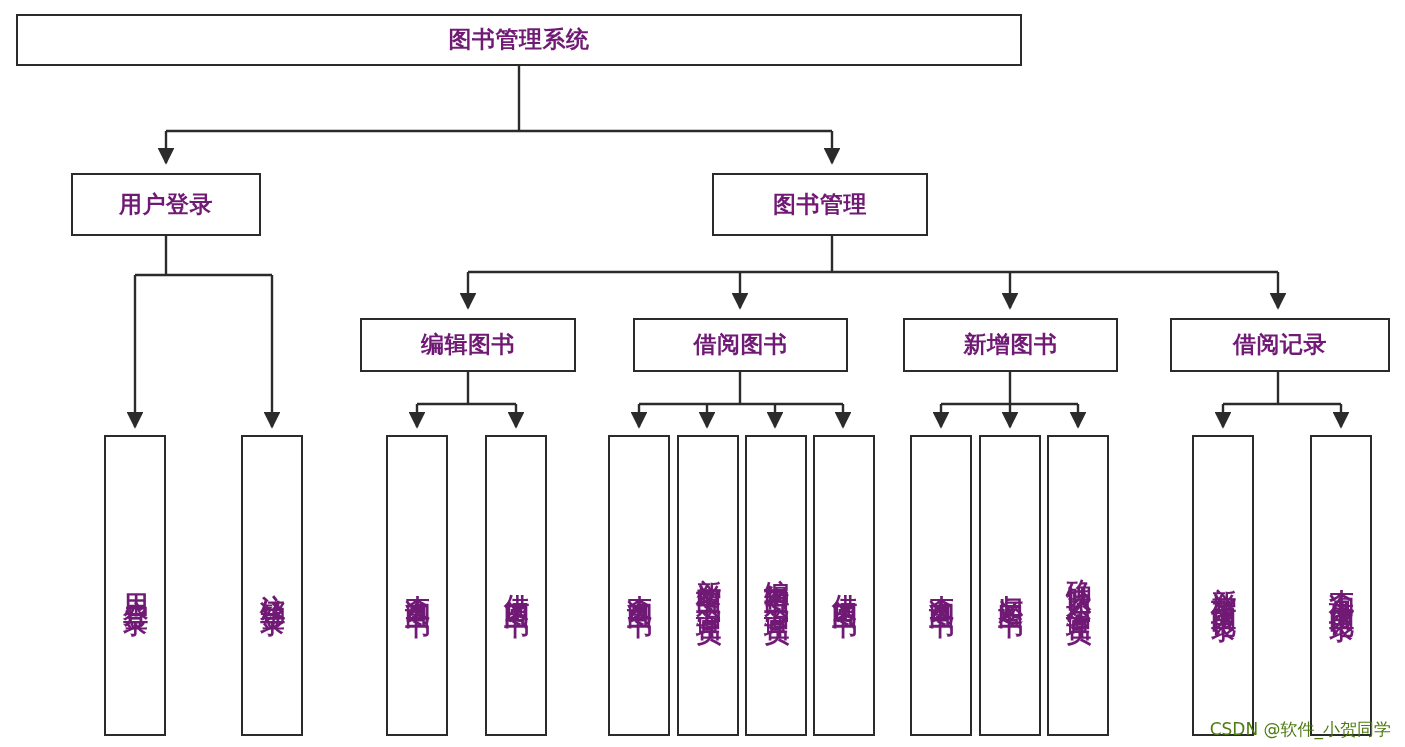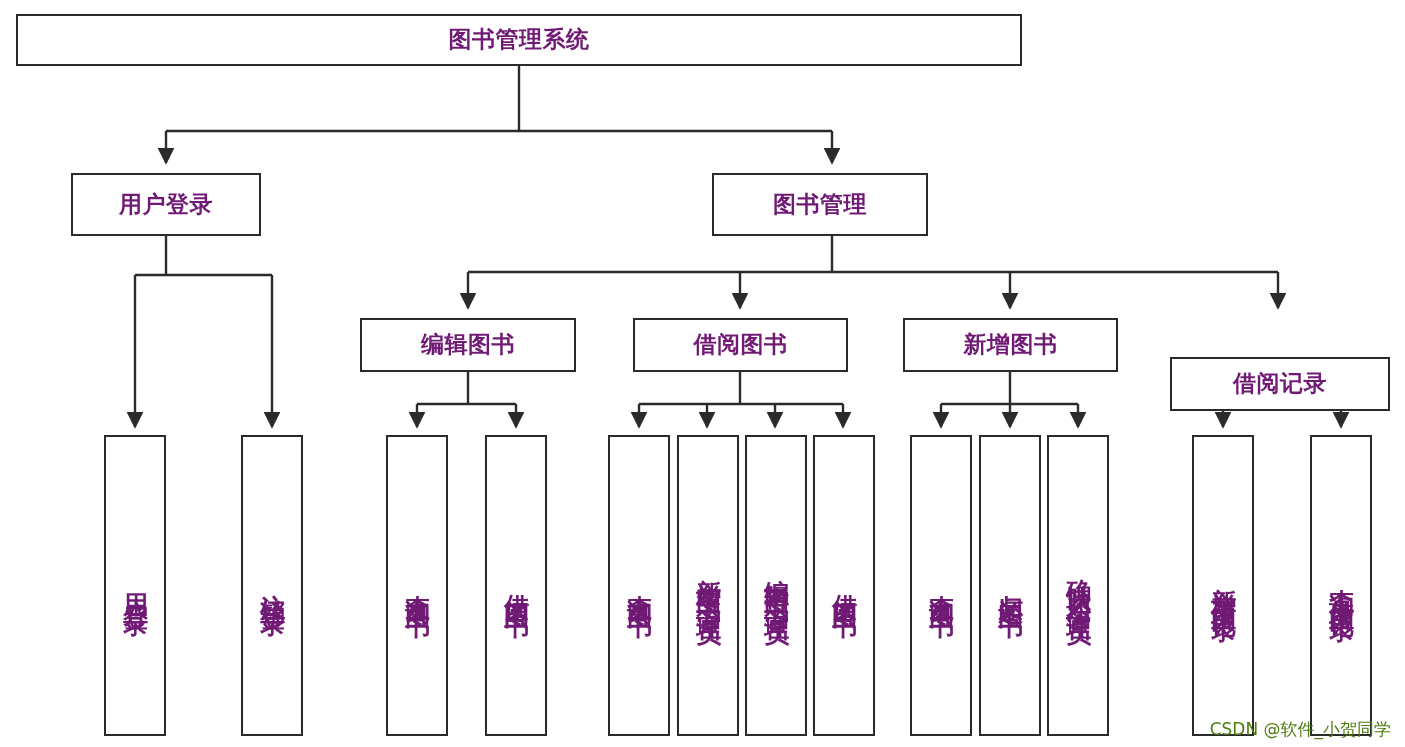--- a/index.html
+++ b/index.html
@@ -149,21 +149,21 @@
   </div>
 
   <div class="node horizontal" style="left:633px; top:318px; width:215px; height:54px;">
     <span class="node-label">借阅图书</span>
   </div>
 
   <div class="node horizontal" style="left:903px; top:318px; width:215px; height:54px;">
     <span class="node-label">新增图书</span>
   </div>
 
-  <div class="node horizontal" style="left:1170px; top:318px; width:220px; height:54px;margin-top:39px;">
+  <div class="node horizontal" style="left:1170px; top:318px; width:220px; height:54px;">
     <span class="node-label">借阅记录</span>
   </div>
 
   <div class="node vertical" style="left:104px; top:435px; width:62px; height:301px;">
     <span class="node-label">用户登录</span>
   </div>
 
   <div class="node vertical" style="left:241px; top:435px; width:62px; height:301px;">
     <span class="node-label">注销登录</span>
   </div>

